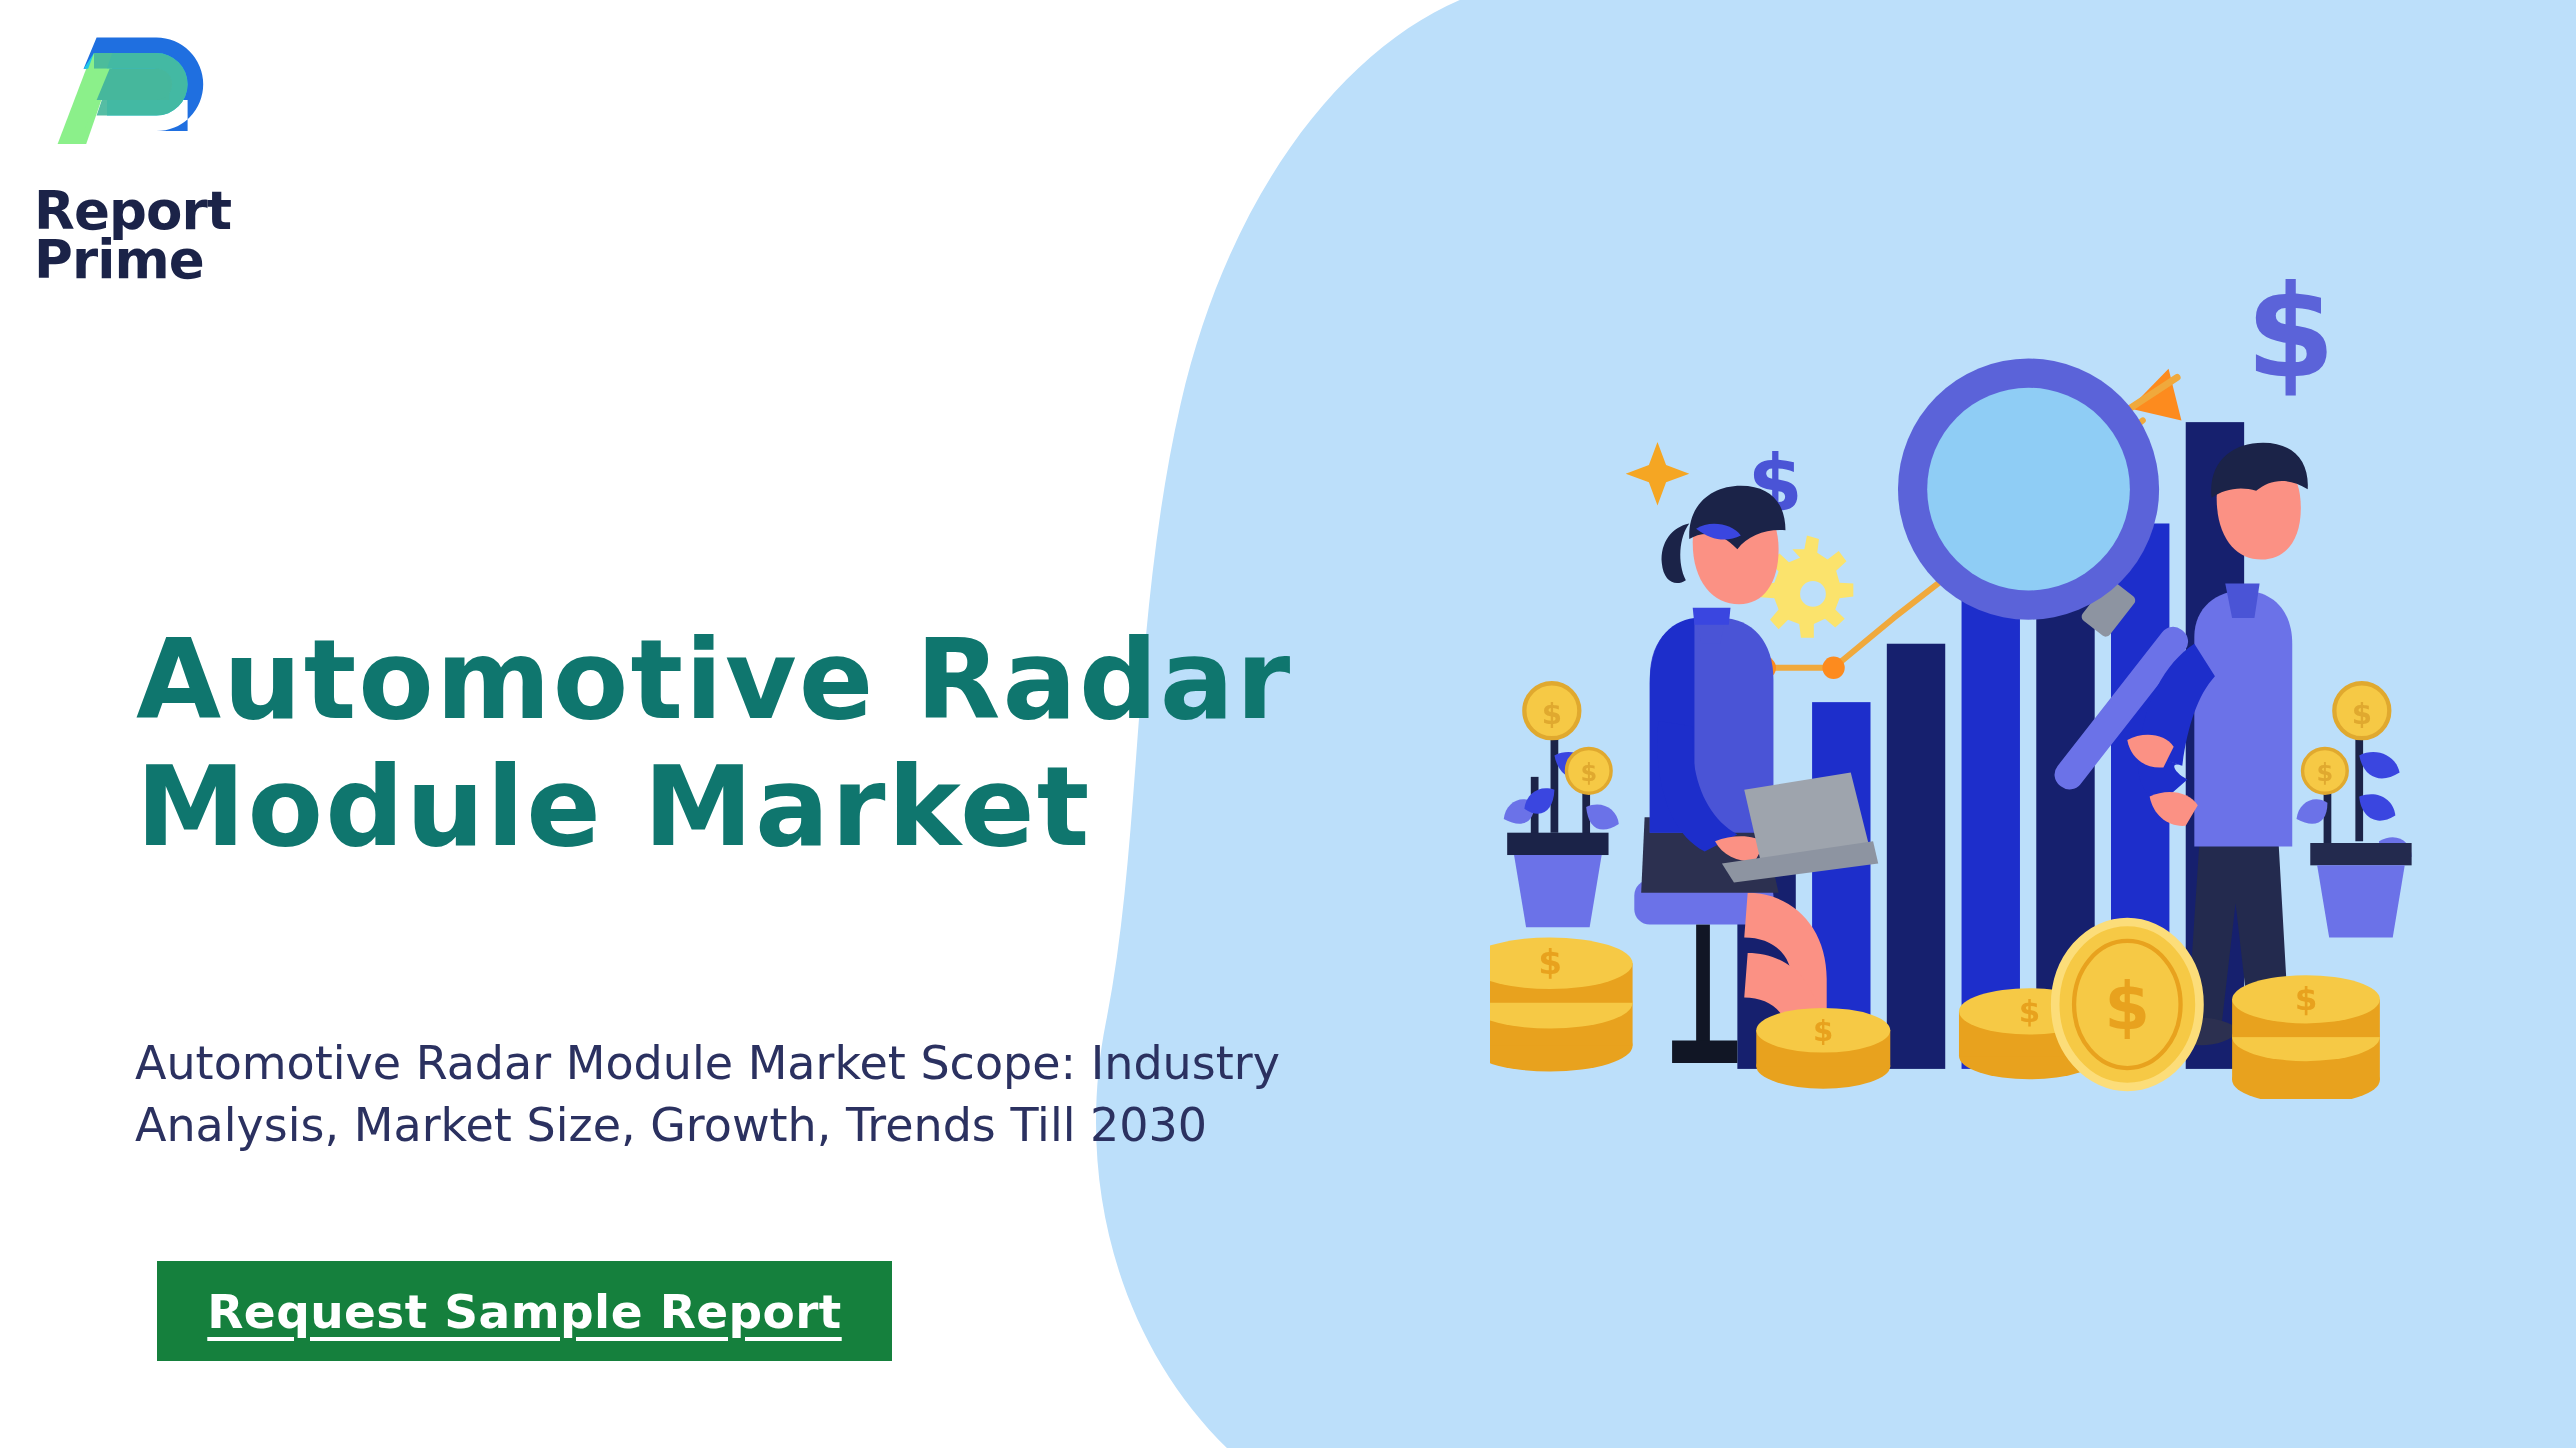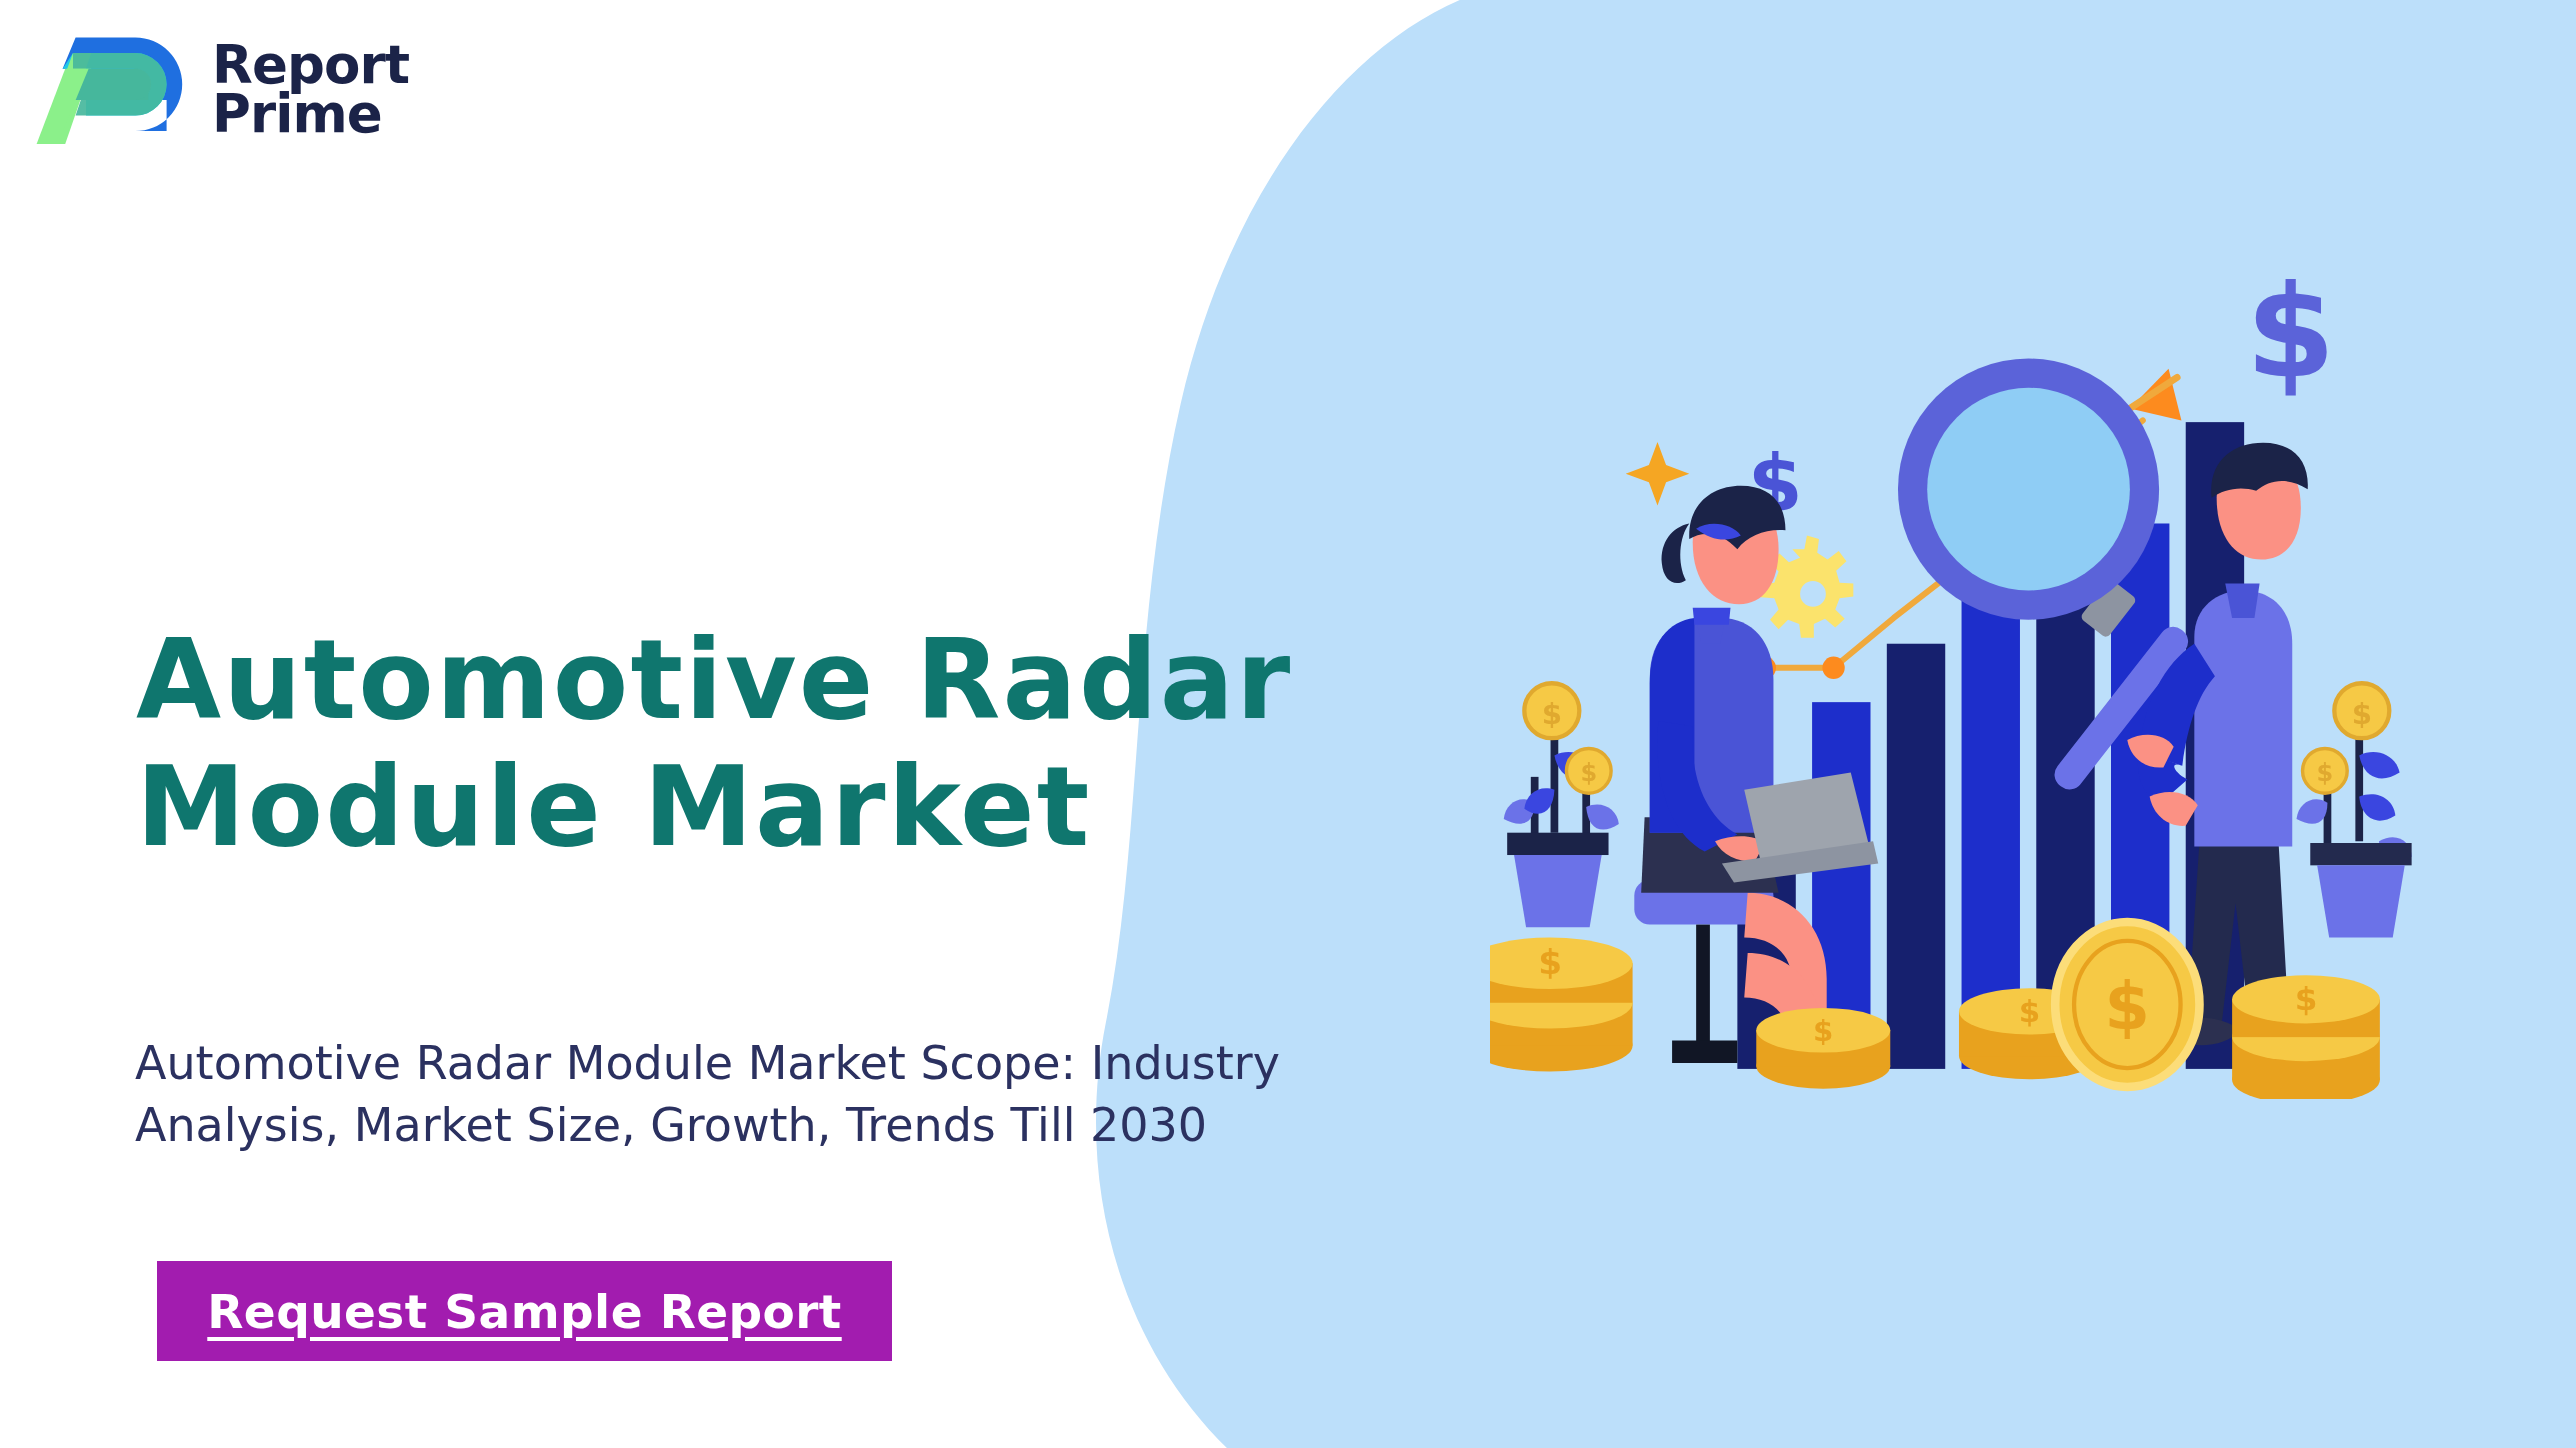--- a/index.html
+++ b/index.html
@@ -27,21 +27,22 @@
     height: 1449px;
   }
 
   
   .logo-block {
     position: absolute;
     left: 34px;
     top: 24px;
     display: flex;
     align-items: center;
-    gap: 22px;
+    gap: 32px;
+    flex-direction: column;
   }
   .logo-mark {
     width: 156px;
     height: 131px;
     display: block;
   }
   .logo-wordmark {
     display: flex;
     flex-direction: column;
     line-height: 0.92;
@@ -82,21 +83,21 @@
     white-space: pre-line;
   }
 
   
   .cta-button {
     position: absolute;
     left: 157px;
     top: 1261px;
     width: 735px;
     height: 100px;
-    background: #a21caf;
+    background: #15803d;
     border: none;
     padding: 0;
     display: flex;
     align-items: center;
     justify-content: center;
     cursor: pointer;
   }
   .cta-label {
     font-family: "DejaVu Sans", sans-serif;
     font-weight: 700;

